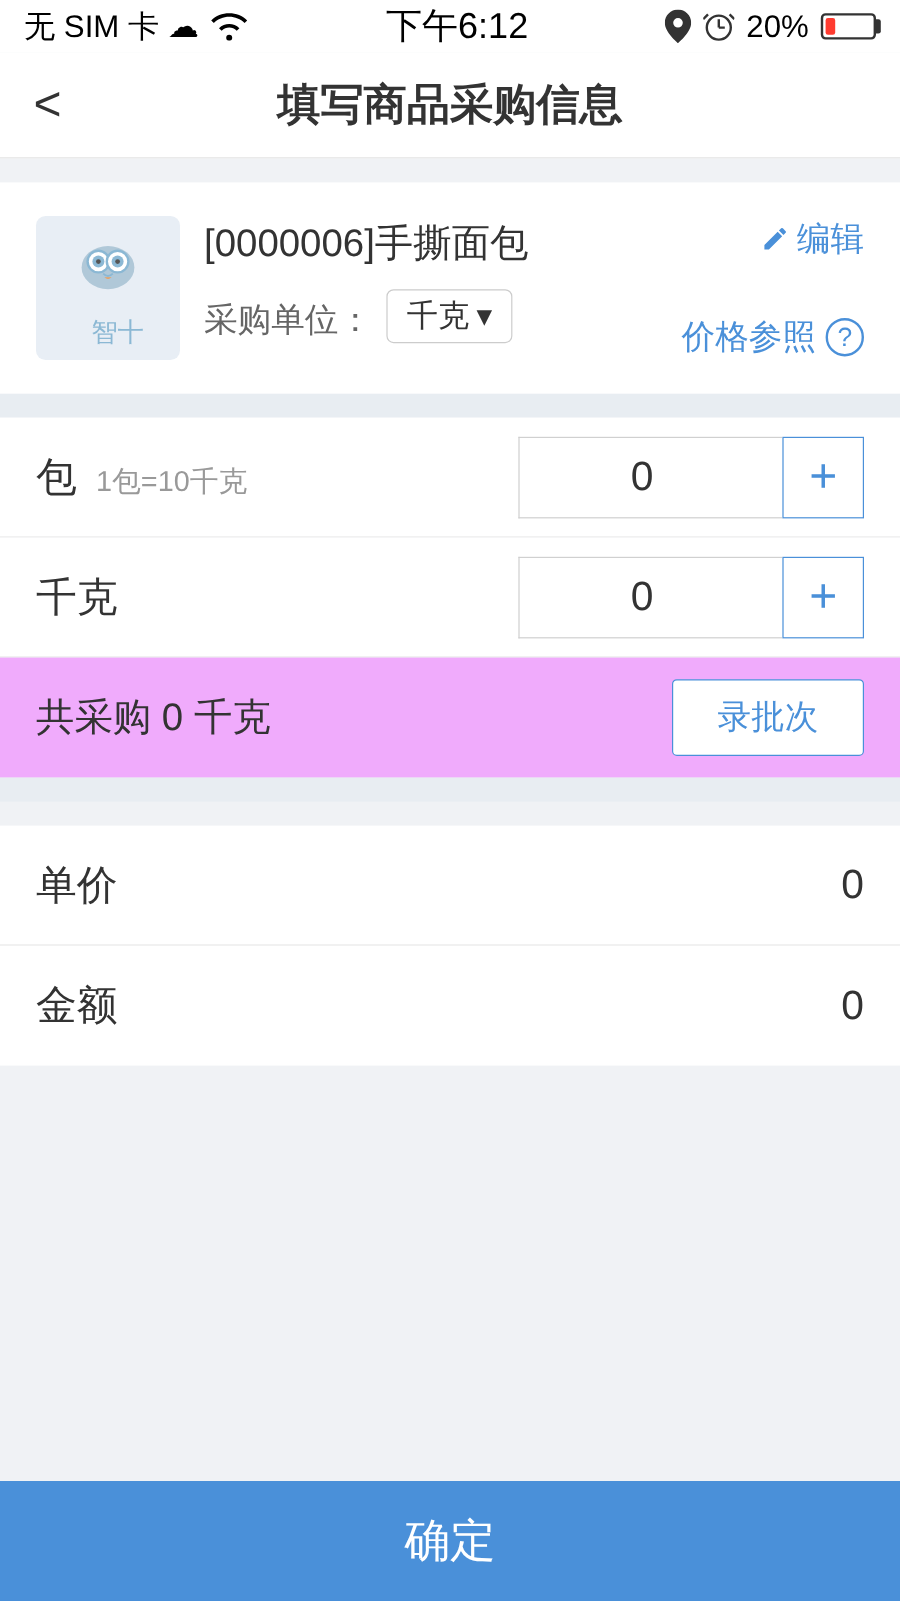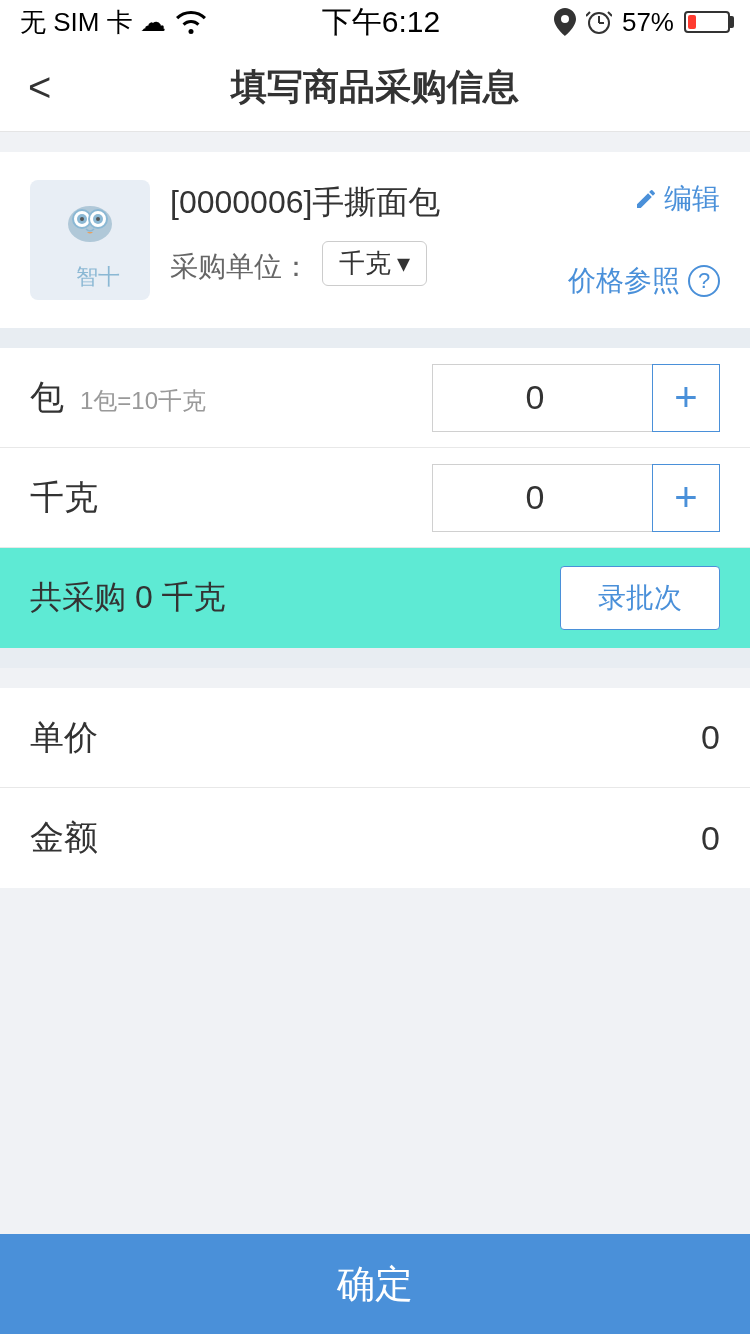--- a/index.html
+++ b/index.html
@@ -245,21 +245,21 @@
       flex-shrink: 0;
     }
 
     
     .summary-row {
       display: flex;
       align-items: center;
       justify-content: space-between;
       padding: 0 30px;
       height: 100px;
-      background: #5eead4;
+      background: #f0abfc;
     }
     .summary-text {
       font-size: 32px;
       color: #333;
     }
     .batch-btn {
       width: 160px;
       height: 64px;
       border: 1px solid #4a90d9;
       background: #fff;
@@ -351,21 +351,21 @@
   <div class="status-right">
     <svg width="22" height="28" viewBox="0 0 22 28">
       <path d="M11 0C5 0 0 5 0 11c0 8 11 17 11 17s11-9 11-17C22 5 17 0 11 0zm0 15a4 4 0 1 1 0-8 4 4 0 0 1 0 8z" fill="#333"></path>
     </svg>
     <svg width="26" height="28" viewBox="0 0 26 28">
       <circle cx="13" cy="15" r="10" fill="none" stroke="#333" stroke-width="2"></circle>
       <line x1="13" y1="15" x2="13" y2="8" stroke="#333" stroke-width="2"></line>
       <line x1="13" y1="15" x2="18" y2="15" stroke="#333" stroke-width="2"></line>
       <path d="M4 4L0 8M22 4l4 4" stroke="#333" stroke-width="2"></path>
     </svg>
-    <span>57%</span>
+    <span>20%</span>
     <div class="battery-bar">
       <div class="battery-fill"></div>
     </div>
   </div>
 </div>
 
 <div class="nav-bar">
   <div class="nav-back">&lt;</div>
   <div class="nav-title">填写商品采购信息</div>
 </div>

